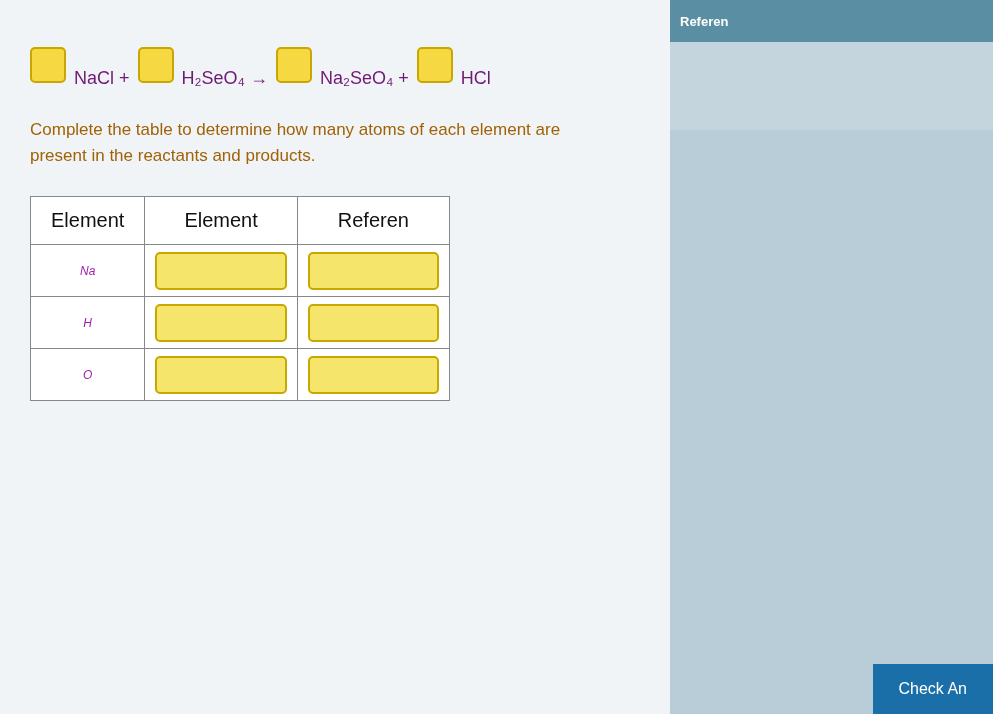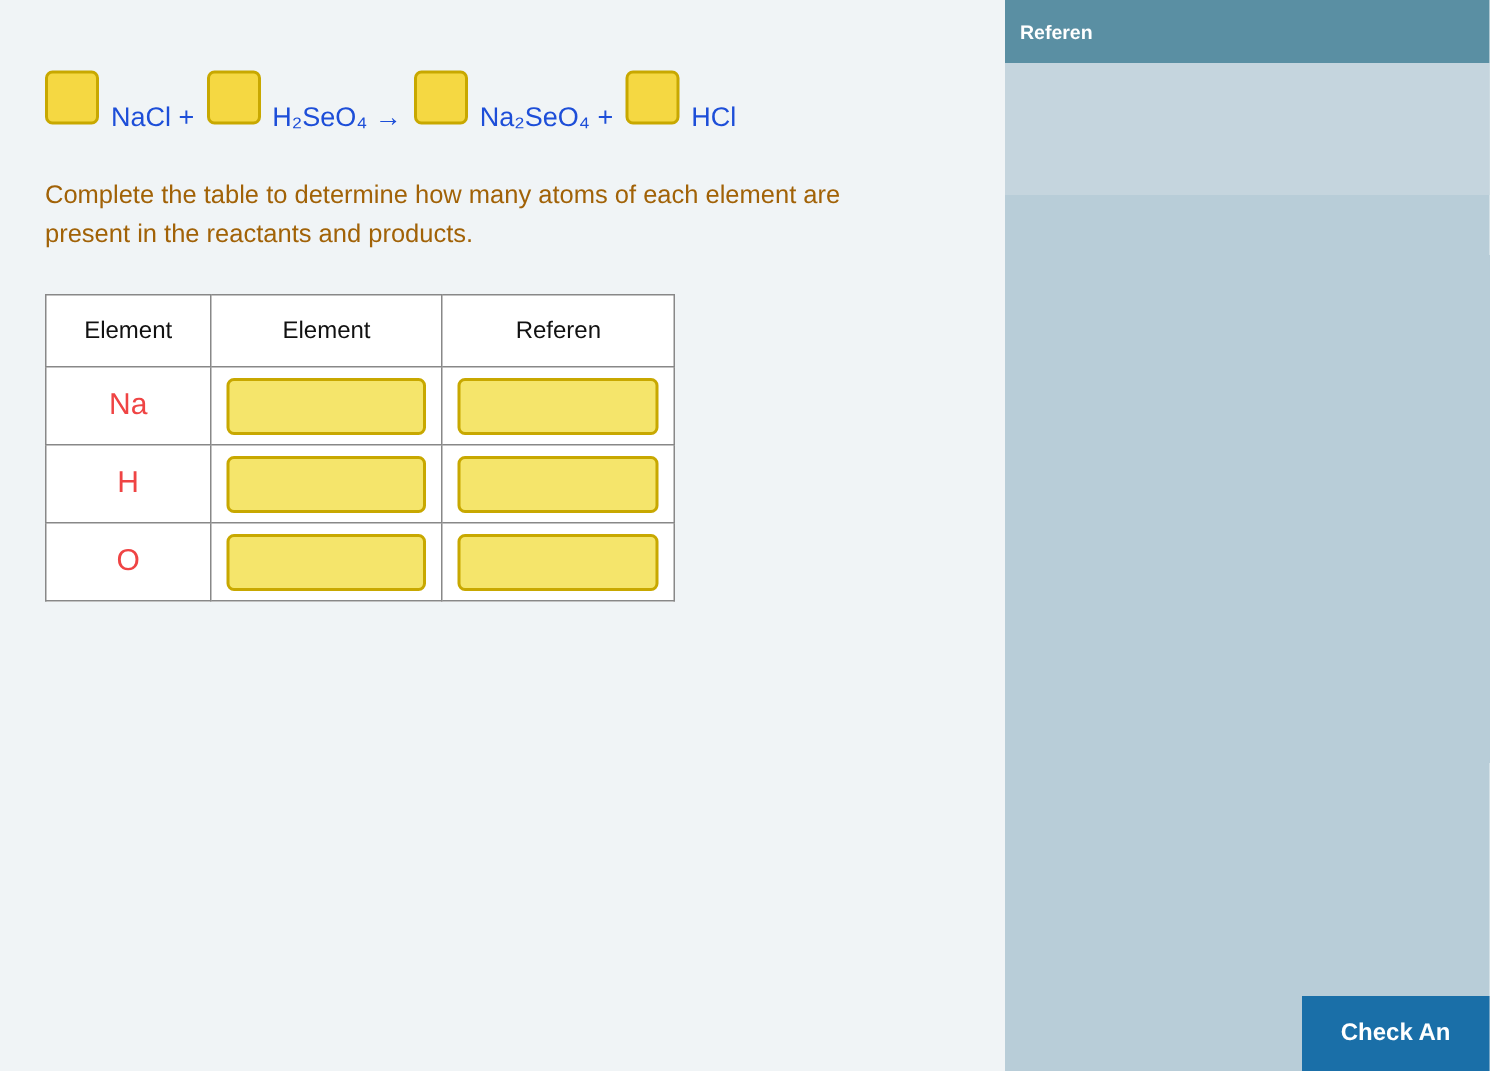--- a/index.html
+++ b/index.html
@@ -67,21 +67,21 @@
       width: 36px;
       height: 36px;
       background: #f5d842;
       border: 2px solid #c8a800;
       border-radius: 5px;
       display: inline-block;
     }
 
     .eq-text {
       font-size: 18px;
-      color: #1d4ed8;
+      color: #701a75;
       font-weight: normal;
       margin-top: 28px;
     }
 
     
     .description {
       font-size: 17px;
       color: #a16207;
       line-height: 1.5;
       margin-bottom: 28px;
@@ -97,33 +97,34 @@
 
     .chem-table th,
     .chem-table td {
       border: 1.5px solid #888;
       padding: 0;
       text-align: center;
       height: 52px;
     }
 
     .chem-table thead th {
-      font-size: 16px;
+      font-size: 20px;
       font-weight: normal;
       color: #111;
       background: white;
       padding: 10px 20px;
       height: 48px;
     }
 
     .chem-table tbody td.element-cell {
-      font-size: 20px;
-      color: #ef4444;
+      font-size: 12px;
+      color: #a21caf;
       background: white;
       width: 110px;
+      font-style: italic;
     }
 
     .chem-table tbody td.input-cell {
       background: white;
       padding: 6px 10px;
       width: 155px;
     }
 
     .yellow-input {
       width: 100%;
@@ -135,21 +136,21 @@
     }
 
     
     .check-btn {
       position: absolute;
       bottom: 0;
       right: 0;
       background: #1a6fa8;
       color: white;
       font-size: 16px;
-      font-weight: bold;
+      font-weight: normal;
       border: none;
       padding: 16px 26px;
       cursor: pointer;
       border-radius: 0;
     }
   </style>
 </head>
 <body>
 
 <div class="main-content">

